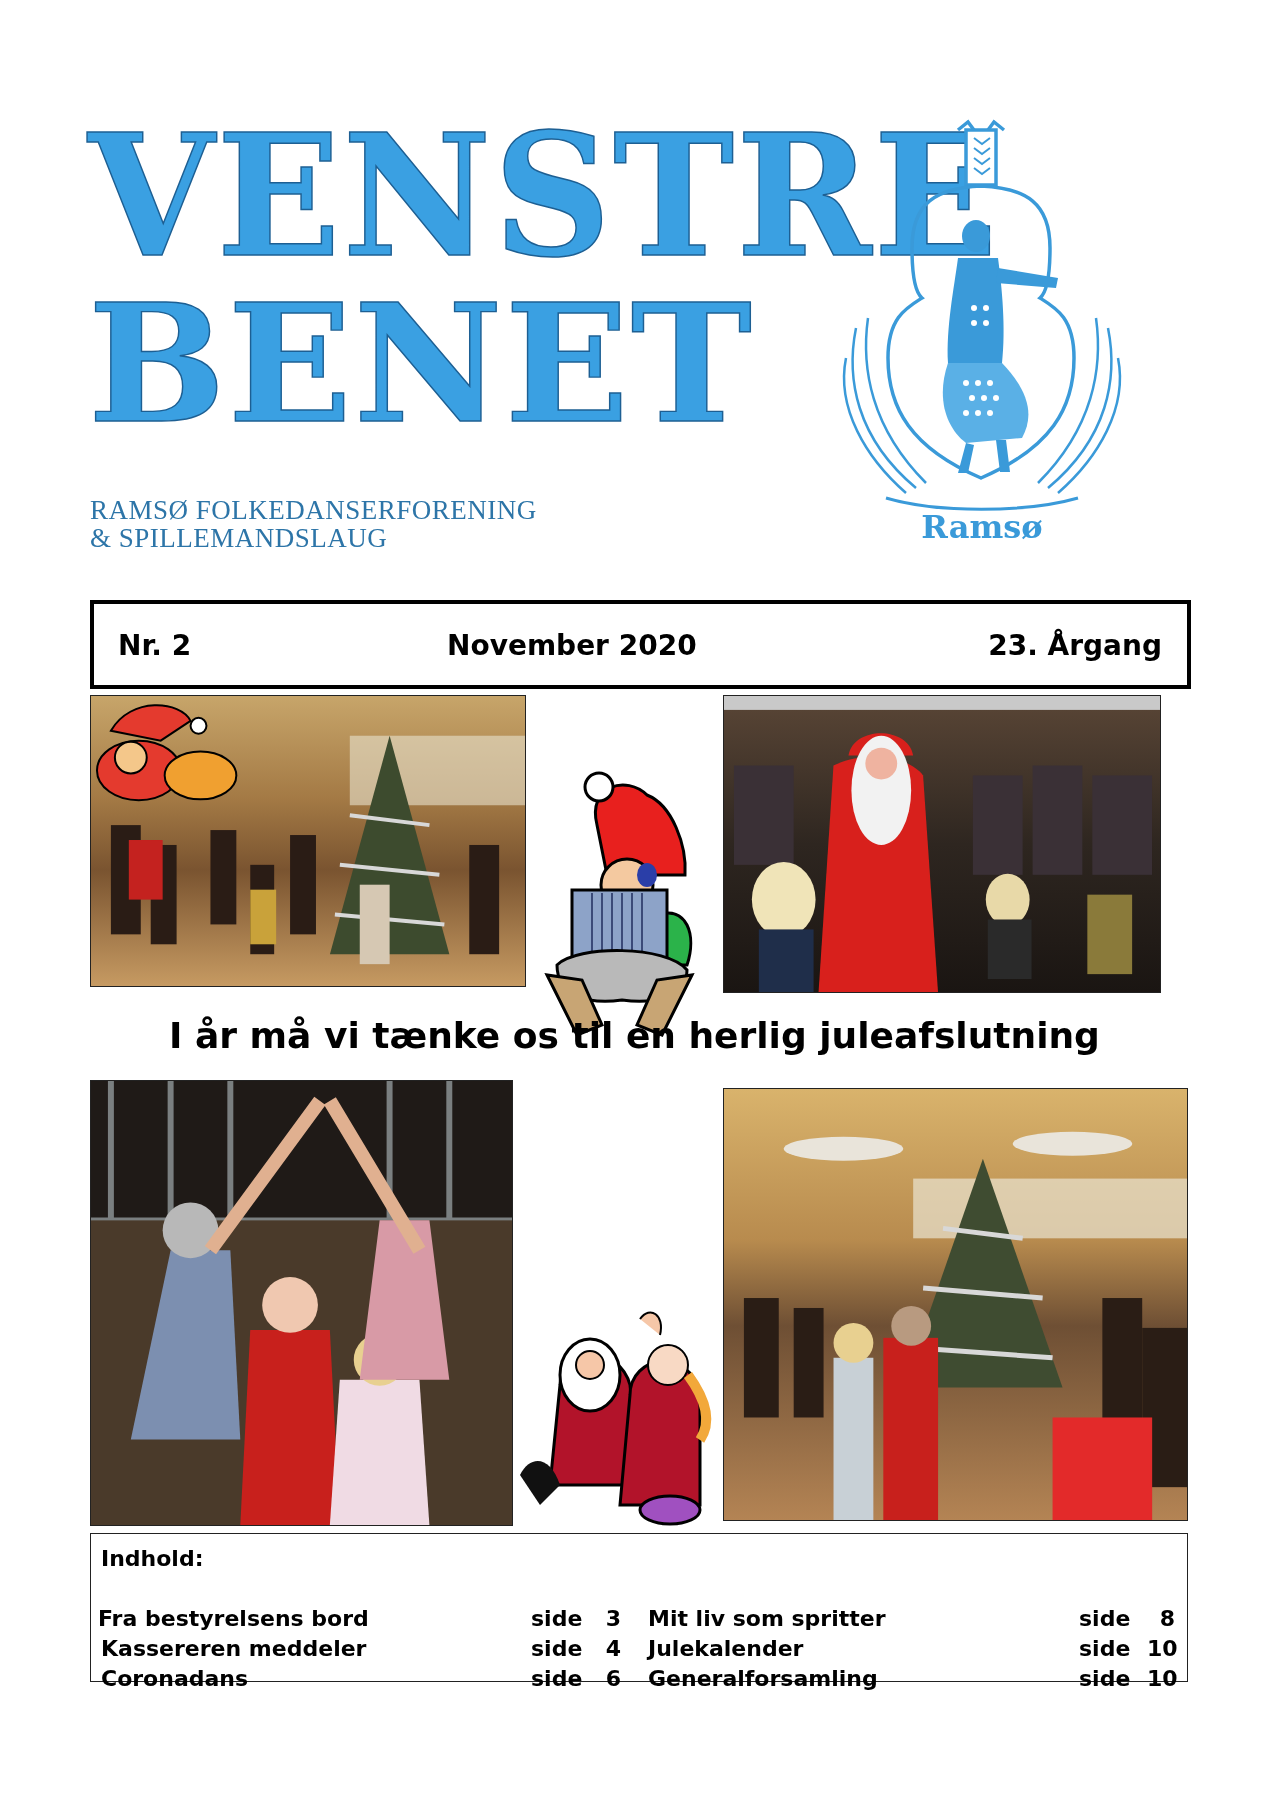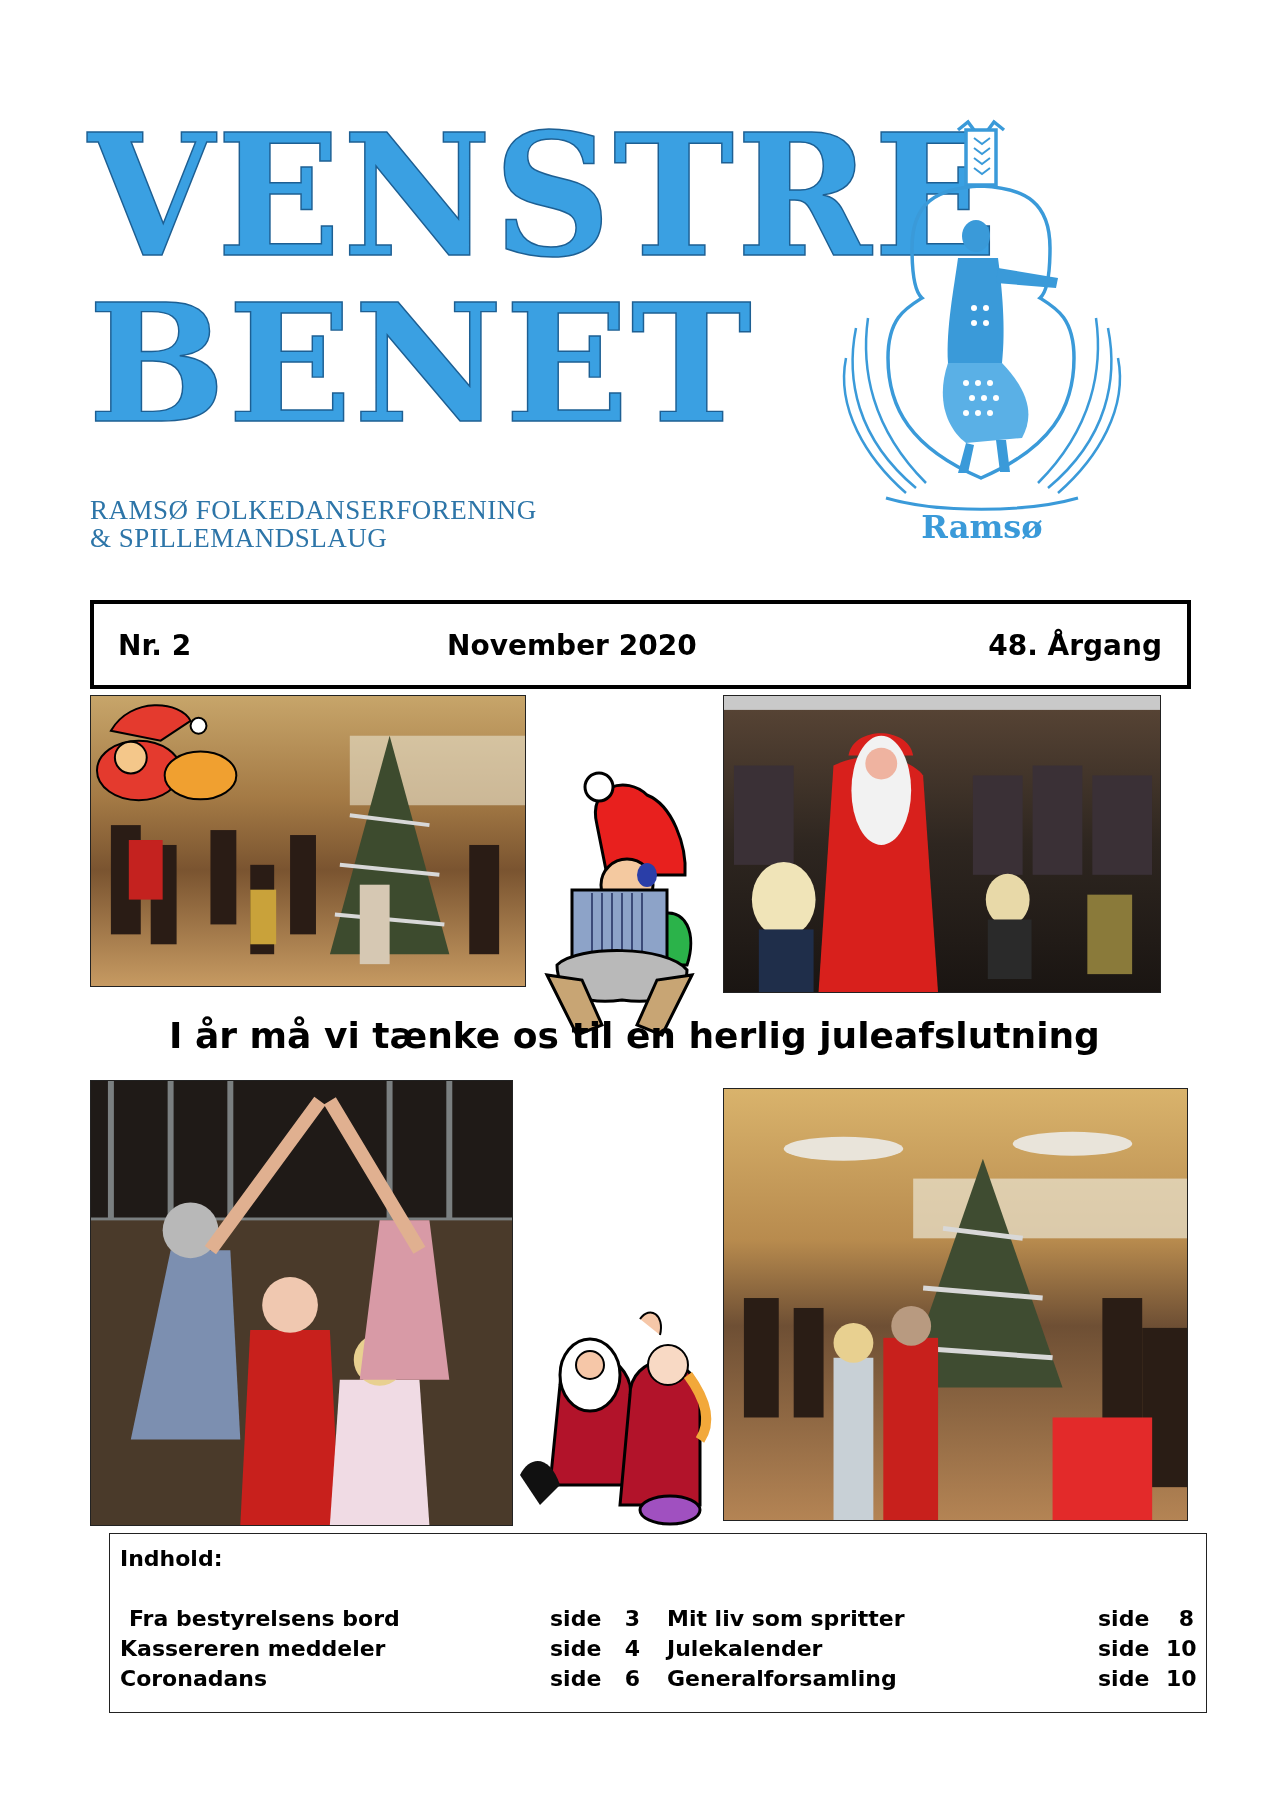--- a/index.html
+++ b/index.html
@@ -36,22 +36,22 @@
   .photo svg { width: 100%; height: 100%; display: block; }
 
   #headline {
     left: 0; width: 1275px; top: 1012px; text-align: center; font-weight: bold;
     font-size: 36px; line-height: 48px; white-space: nowrap;
   }
   #headline span { position: relative; left: -3px; }
 
   
   #toc {
-    left: 90px; top: 1533px; width: 1098px; height: 180px;
-    border: 1.5px solid #222; box-sizing: border-box; margin-left: 19px;
+    left: 90px; top: 1533px; width: 1098px; height: 149px;
+    border: 1.5px solid #222; box-sizing: border-box;
   }
   #toc-title { position: absolute; left: 10px; top: 12px; font-weight: bold; font-size: 22px; line-height: 26px; }
   .toc-row { position: absolute; left: 0; width: 100%; height: 30px; font-weight: bold; font-size: 22px; line-height: 30px; white-space: nowrap; }
   .toc-cell { position: absolute; top: 0; }
   .toc-num { text-align: right; width: 28px; }
 </style>
 </head>
 <body>
 
 <div class="mast" id="mast-1">VENSTRE</div>
@@ -97,21 +97,21 @@
         <circle cx="148" cy="205" r="3"></circle>
         <circle cx="160" cy="205" r="3"></circle>
     </g>
     <text x="156" y="420" text-anchor="middle" font-family="DejaVu Serif, serif" font-weight="bold" font-size="32" fill="#3a9ad9">Ramsø</text>
   </svg>
 </div>
 
 <div class="abs" id="issue-box">
   <div class="issue-text" style="left:24px;">Nr. 2</div>
   <div class="issue-text" style="left:353px;">November 2020</div>
-  <div class="issue-text" style="right:25px;">48. Årgang</div>
+  <div class="issue-text" style="right:25px;">23. Årgang</div>
 </div>
 
 <div class="photo" style="left:90px; top:695px; width:436px; height:292px;">
   <svg viewBox="0 0 436 292" preserveAspectRatio="none">
     <defs>
       <linearGradient id="g1" x1="0" y1="0" x2="0" y2="1">
         <stop offset="0" stop-color="#c7a56a"></stop>
           <stop offset="0.35" stop-color="#a47a45"></stop>
           <stop offset="0.6" stop-color="#7a5430"></stop>
           <stop offset="1" stop-color="#c69a62"></stop>
@@ -260,21 +260,21 @@
     <rect x="330" y="330" width="100" height="103" fill="#e32a2a"></rect>
     <circle cx="130" cy="255" r="20" fill="#e8d090"></circle>
     <circle cx="188" cy="238" r="20" fill="#b89a80"></circle>
   </svg>
 </div>
 
 <div class="abs" id="toc">
   <div id="toc-title">Indhold:</div>
 
   <div class="toc-row" style="top:70px;">
-    <span class="toc-cell" style="left:19px;">Fra bestyrelsens bord</span>
+    <span class="toc-cell" style="left:7px;">Fra bestyrelsens bord</span>
     <span class="toc-cell" style="left:440px;">side</span>
     <span class="toc-cell toc-num" style="left:502px;">3</span>
     <span class="toc-cell" style="left:557px;">Mit liv som spritter</span>
     <span class="toc-cell" style="left:988px;">side</span>
     <span class="toc-cell toc-num" style="left:1056px;">8</span>
   </div>
 
   <div class="toc-row" style="top:100px;">
     <span class="toc-cell" style="left:10px;">Kassereren meddeler</span>
     <span class="toc-cell" style="left:440px;">side</span>

